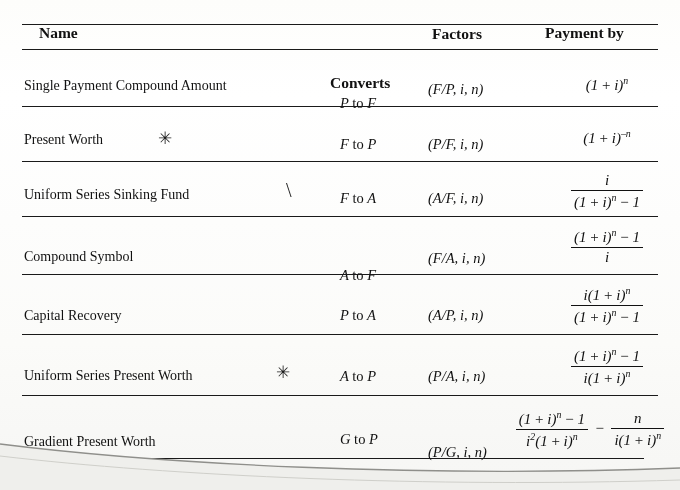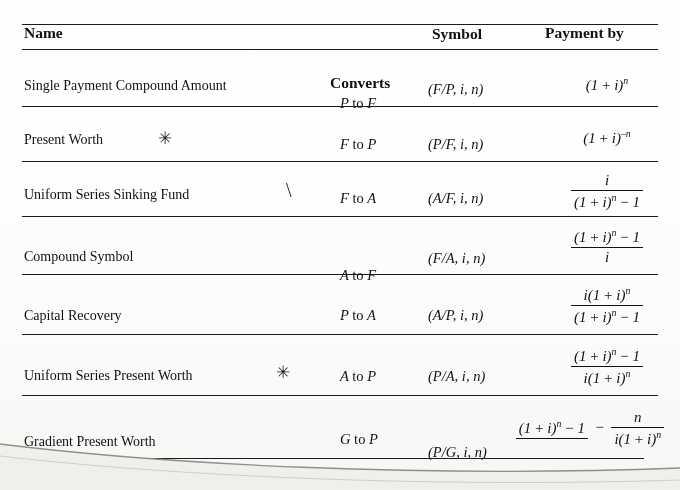--- a/index.html
+++ b/index.html
@@ -53,21 +53,21 @@
     left: 0;
   }
   .rule.thin { border-top-width: 1.2px; }
 
   .hdr {
     position: absolute;
     font-weight: bold;
     font-size: 15.5px;
     white-space: nowrap;
   }
-  .hdr-name { left: 2px; top: 0px; }
+  .hdr-name { left: 17px; top: 0px; }
   .hdr-converts { left: 308px; top: 2px; margin-top: 48px; }
   .hdr-symbol { left: 410px; top: 1px; }
   .hdr-computed { left: 523px; top: 0px; }
 
   .cell {
     position: absolute;
     white-space: nowrap;
   }
   .name {
     font-size: 14px;
@@ -146,21 +146,21 @@
 
 <div class="page">
 
 
   <div class="table">
 
     <div class="rule" style="top:0px; width:636px;"></div>
 
     <div class="hdr hdr-name">Name</div>
     <div class="hdr hdr-converts">Converts</div>
-    <div class="hdr hdr-symbol">Symbol</div>
+    <div class="hdr hdr-symbol">Factors</div>
     <div class="hdr hdr-computed">Payment by</div>
 
     <div class="rule" style="top:25px; width:636px;"></div>
 
     <div class="cell name" style="top:54px;">Single Payment Compound Amount</div>
     <div class="cell converts" style="top:71px;">
       <span class="it">P</span> <span class="plus">to</span> <span class="it">F</span>
     </div>
     <div class="cell symbol" style="top:57px;">
       (<span class="it">F</span>/<span class="it">P</span>, <span class="it">i</span>, <span class="it">n</span>)
@@ -248,20 +248,21 @@
     <div class="cell name" style="top:410px;">Gradient Present Worth</div>
     <div class="cell converts" style="top:407px;font-family:Liberation Serif, serif;">
       <span class="it">G</span> <span class="plus">to</span> <span class="it">P</span>
     </div>
     <div class="cell symbol" style="top:420px;">
       (<span class="it">P</span>/<span class="it">G</span>, <span class="it">i</span>, <span class="it">n</span>)
     </div>
     <div class="cell formula wide" style="top:385px;">
       <span class="frac">
         <span class="num">(1<span class="plus">&nbsp;+&nbsp;</span><span class="it">i</span>)<sup>n</sup><span class="plus">&nbsp;−&nbsp;</span>1</span>
+        <span class="den"><span class="it">i</span><sup>2</sup>(1<span class="plus">&nbsp;+&nbsp;</span><span class="it">i</span>)<sup>n</sup></span>
       </span>
       <span class="plus">&nbsp;−&nbsp;</span>
       <span class="frac">
         <span class="num"><span class="it">n</span></span>
         <span class="den"><span class="it">i</span>(1<span class="plus">&nbsp;+&nbsp;</span><span class="it">i</span>)<sup>n</sup></span>
       </span>
     </div>
     <div class="rule thin" style="top:434px; width:622px;"></div>
 
   </div>

